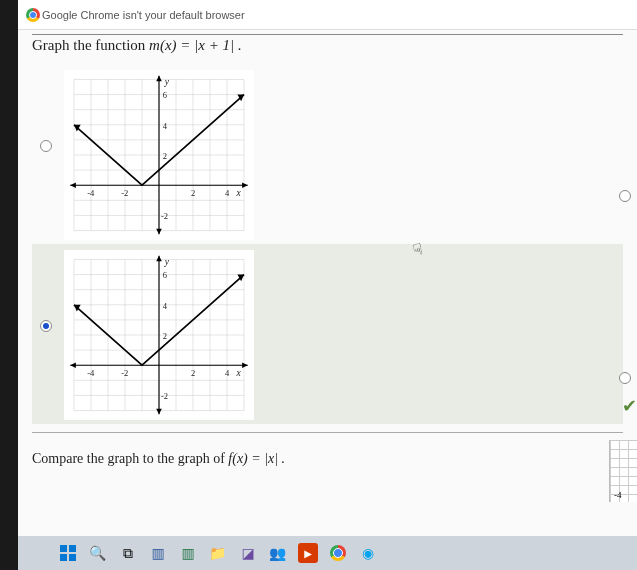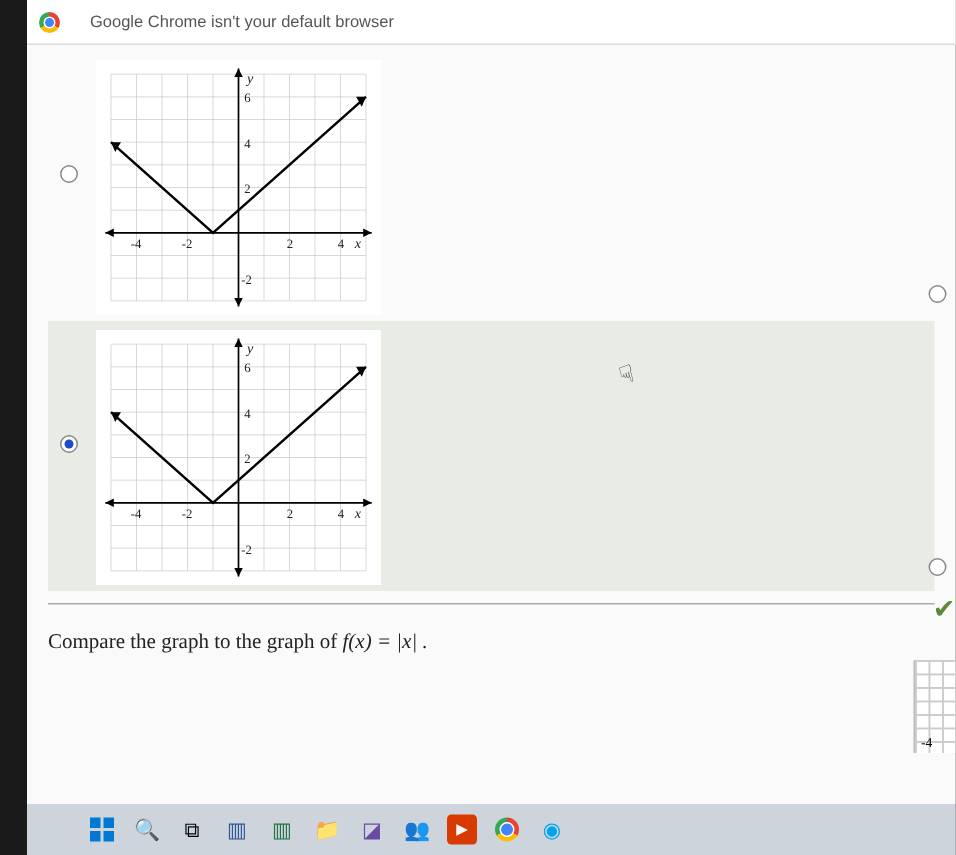--- a/index.html
+++ b/index.html
@@ -19,21 +19,21 @@
     bottom: 34px;
     background: #fafafa;
     display: flex;
     flex-direction: column;
   }
   .browser-banner {
     height: 30px;
     display: flex;
     align-items: center;
     padding: 0 8px;
-    gap: 20px;
+    gap: 2px;
     background: #fff;
     border-bottom: 1px solid #ddd;
   }
   .chrome-logo {
     width: 14px; height: 14px;
     border-radius: 50%;
     background: conic-gradient(#ea4335 0 120deg, #fbbc05 120deg 240deg, #34a853 240deg 360deg);
     position: relative;
   }
   .chrome-logo::after {
@@ -114,20 +114,23 @@
 
 <div class="screen-frame">
 
   <div class="browser-banner">
     <span class="chrome-logo"></span>
     <span class="banner-text">Google Chrome isn't your default browser</span>
   </div>
 
   <div class="content-area">
 
+    <div class="question-text">
+      <span>Graph the function </span><span class="mi">m(x) = |x + 1| .</span>
+    </div>
 
     <div class="option-row">
       <span class="radio"></span>
       <div class="graph-box">
         <svg viewBox="0 0 200 180">
 
           <g>
 
             <line class="grid-line" x1="10" y1="10" x2="10" y2="170"></line>
               <line class="grid-line" x1="28" y1="10" x2="28" y2="170"></line>

